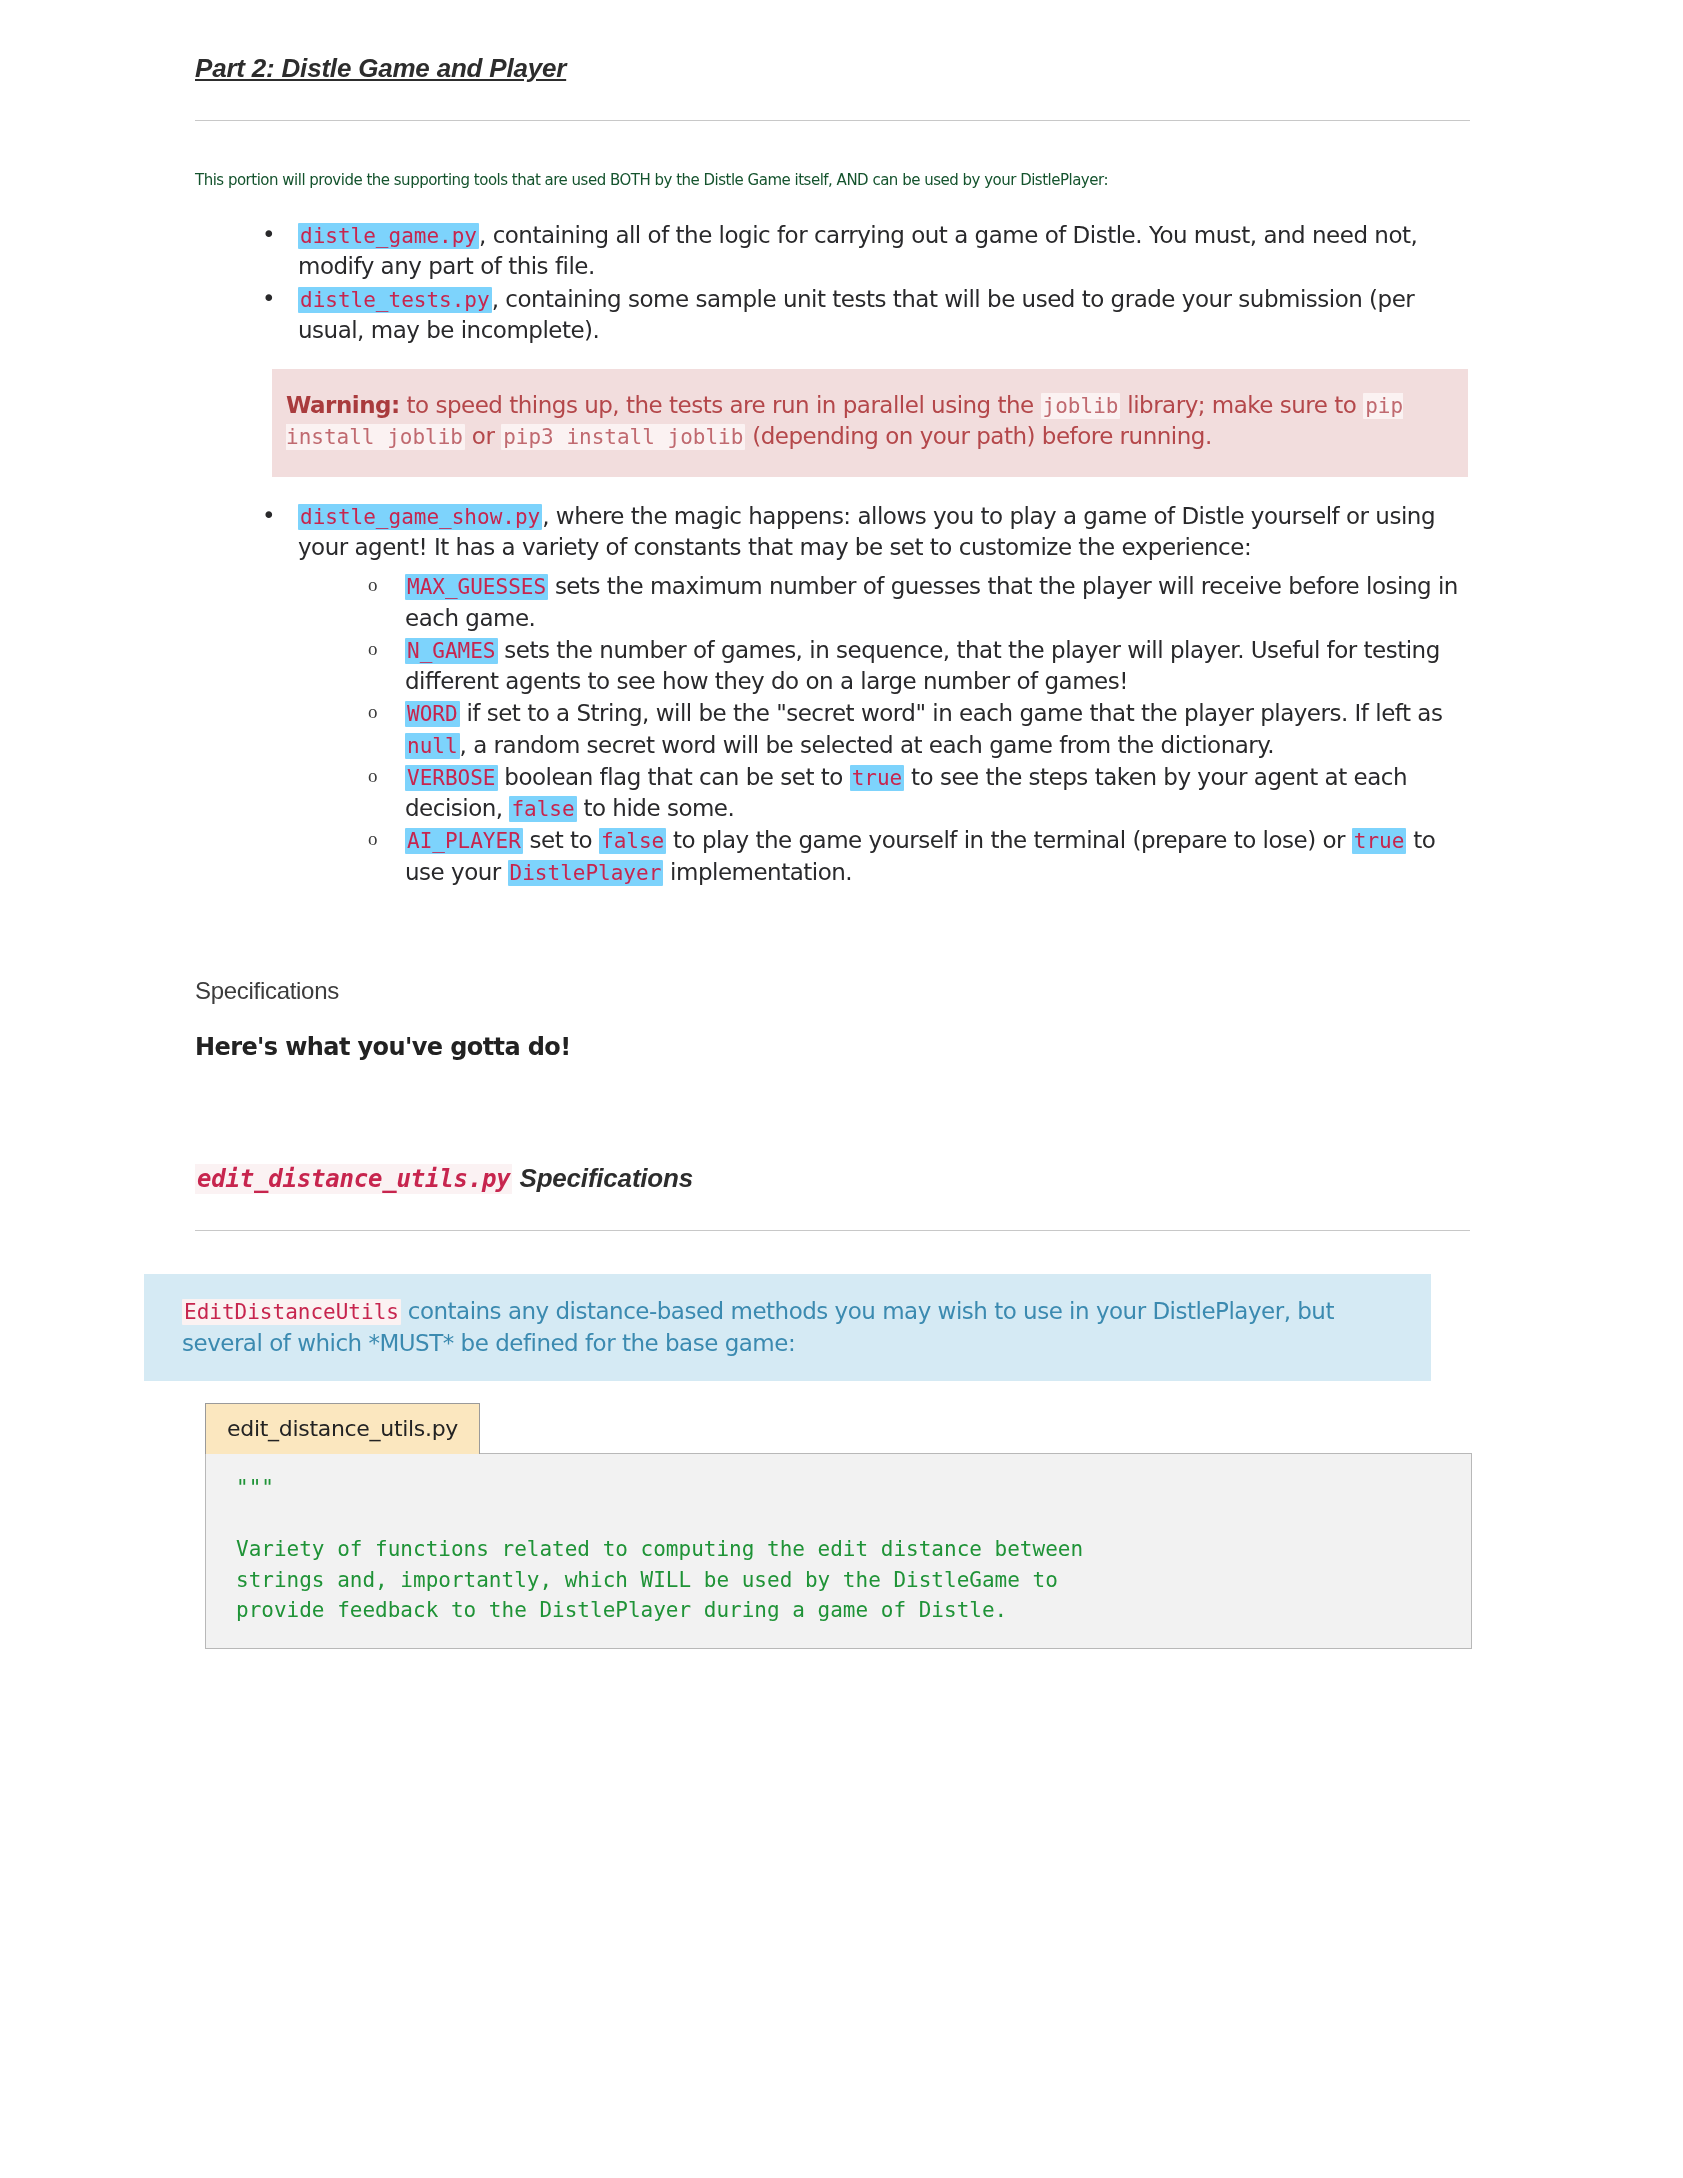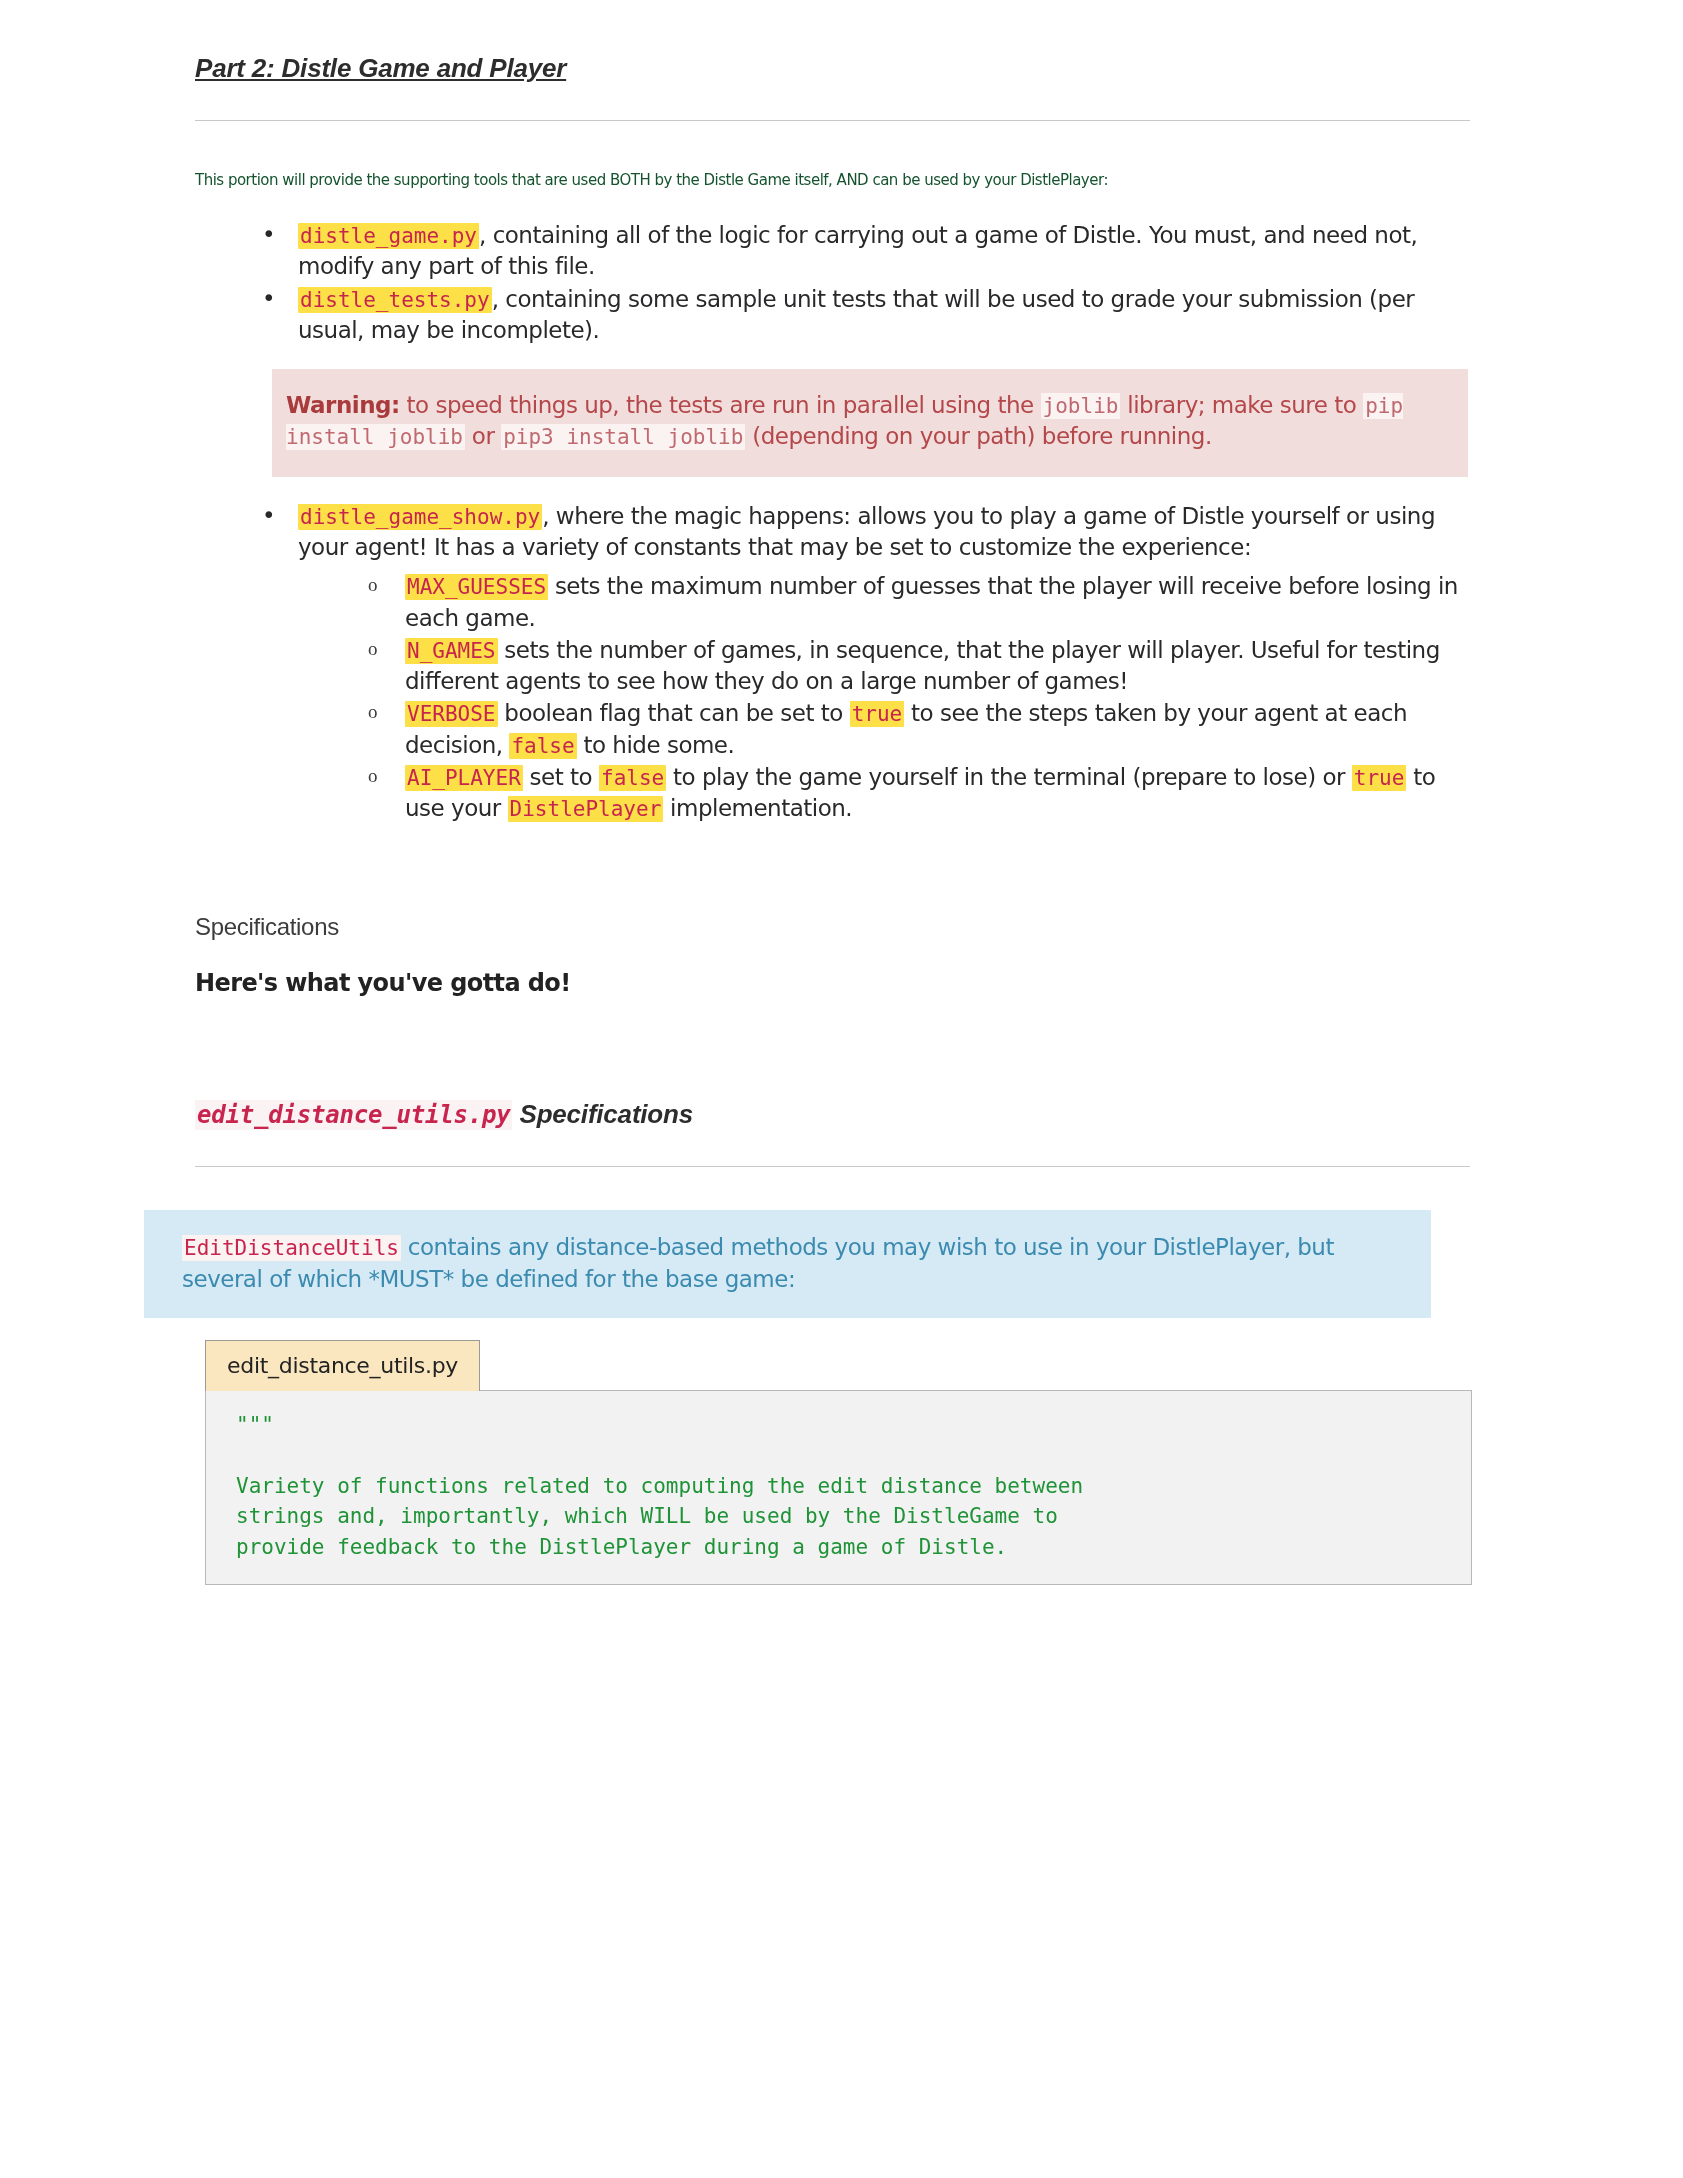--- a/index.html
+++ b/index.html
@@ -109,21 +109,21 @@
     font-size: 19px;
     font-family: "Liberation Serif", serif;
     color: #3a3a3a;
   }
 
   
   code, .code {
     font-family: "DejaVu Sans Mono", monospace;
     font-size: 21px;
     color: #c7254e;
-    background: #fde047;
+    background: #7dd3fc;
     padding: 1px 2px;
     border-radius: 1px;
     letter-spacing: 0;
   }
 
   
   .warning-box {
     background: #f2dddd;
     margin: 22px 0 0 77px;
     width: 1196px;
@@ -269,20 +269,21 @@
 
     <div class="warning-box">
       <p><span class="wlabel">Warning:</span><span> to speed things up, the tests are run in parallel using the </span><code>joblib</code><span> library; make sure to </span><code>pip install joblib</code><span> or </span><code>pip3 install joblib</code><span> (depending on your path) before running.</span></p>
     </div>
 
     <ul class="bullets" style="margin-top:24px;">
       <li><code class="code">distle_game_show.py</code><span>, where the magic happens: allows you to play a game of Distle yourself or using your agent! It has a variety of constants that may be set to customize the experience:</span>
         <ul class="subbullets">
           <li><code>MAX_GUESSES</code><span> sets the maximum number of guesses that the player will receive before losing in each game.</span></li>
           <li><code>N_GAMES</code><span> sets the number of games, in sequence, that the player will player. Useful for testing different agents to see how they do on a large number of games!</span></li>
+          <li><code>WORD</code><span> if set to a String, will be the "secret word" in each game that the player players. If left as </span><code>null</code><span>, a random secret word will be selected at each game from the dictionary.</span></li>
           <li><code>VERBOSE</code><span> boolean flag that can be set to </span><code>true</code><span> to see the steps taken by your agent at each decision, </span><code>false</code><span> to hide some.</span></li>
           <li><code>AI_PLAYER</code><span> set to </span><code>false</code><span> to play the game yourself in the terminal (prepare to lose) or </span><code>true</code><span> to use your </span><code>DistlePlayer</code><span> implementation.</span></li>
         </ul>
       </li>
     </ul>
 
     <p class="plain-heading">Specifications</p>
 
     <p class="bold-line">Here's what you've gotta do!</p>
 

